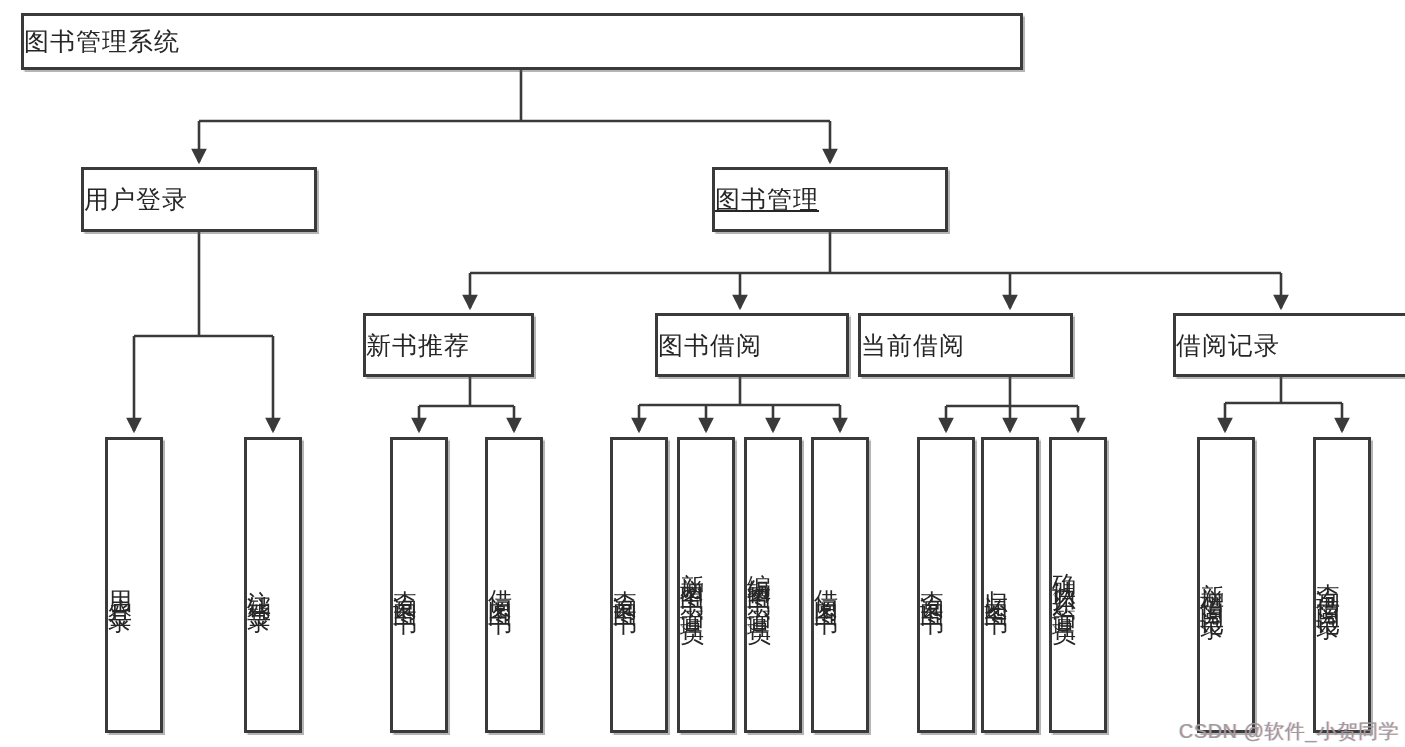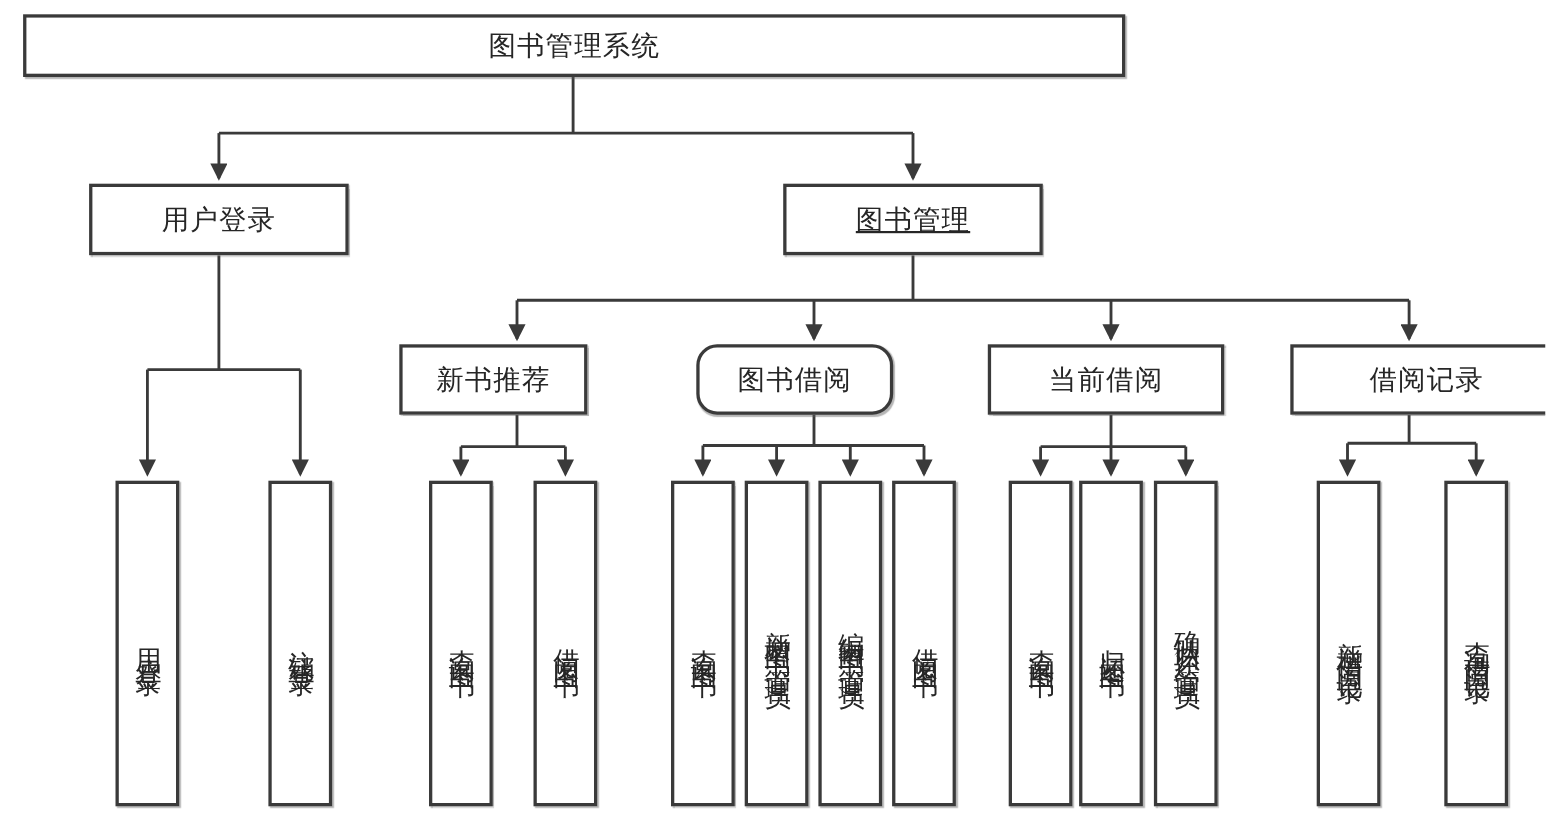--- a/index.html
+++ b/index.html
@@ -11,21 +11,21 @@
     overflow:hidden;
   }
   .connectors{position:absolute;left:0;top:0;width:1405px;height:747px;}
   .connectors path{stroke:#3a3a3a;stroke-width:2.6;fill:none;}
   .connectors .arrow{marker-end:url(#arr);}
   .node{
     position:absolute;
     background:#ffffff;
     border:3px solid #3a3a3a;
     box-sizing:border-box;
-    display:flex;align-items:center;justify-content:center;
+    display:flex;align-items:center;
     color:#262626;
     box-shadow:1.5px 1.5px 1px rgba(90,90,90,0.45);
   }
   .hbox{font-size:25px;letter-spacing:1px;white-space:nowrap;}
   .vcol span{
     writing-mode:vertical-rl;
     text-orientation:mixed;
     font-size:24px;
     letter-spacing:7px;
     line-height:1;
@@ -94,24 +94,24 @@
   <div class="node hbox" style="left:81px;top:167px;width:236px;height:65px;">
     <span>用户登录</span>
   </div>
   <div class="node hbox" style="left:712px;top:167px;width:236px;height:65px;text-decoration:underline;">
     <span>图书管理</span>
   </div>
 
   <div class="node hbox" style="left:363px;top:313px;width:171px;height:64px;">
     <span>新书推荐</span>
   </div>
-  <div class="node hbox" style="left:633px;top:313px;width:179px;height:64px;border-radius:19px;">
+  <div class="node hbox" style="left:655px;top:313px;width:194px;height:64px;">
     <span>图书借阅</span>
   </div>
-  <div class="node hbox" style="left:898px;top:313px;width:215px;height:64px;">
+  <div class="node hbox" style="left:858px;top:313px;width:215px;height:64px;">
     <span>当前借阅</span>
   </div>
   <div class="node hbox" style="left:1173px;top:313px;width:248px;height:64px;">
     <span>借阅记录</span>
   </div>
 
   <div class="node vcol" style="left:105px;top:437px;width:58px;height:296px;">
     <span>用户登录</span>
   </div>
   <div class="node vcol" style="left:244px;top:437px;width:58px;height:296px;">
@@ -148,14 +148,15 @@
     <span>确认归还（管理员）</span>
   </div>
 
   <div class="node vcol" style="left:1197px;top:437px;width:58px;height:296px;">
     <span>新增借阅记录</span>
   </div>
   <div class="node vcol" style="left:1313px;top:437px;width:58px;height:296px;">
     <span>查询借阅记录</span>
   </div>
 
+  <div class="watermark">CSDN @软件_小贺同学</div>
 
 </div>
 
 </body></html>

